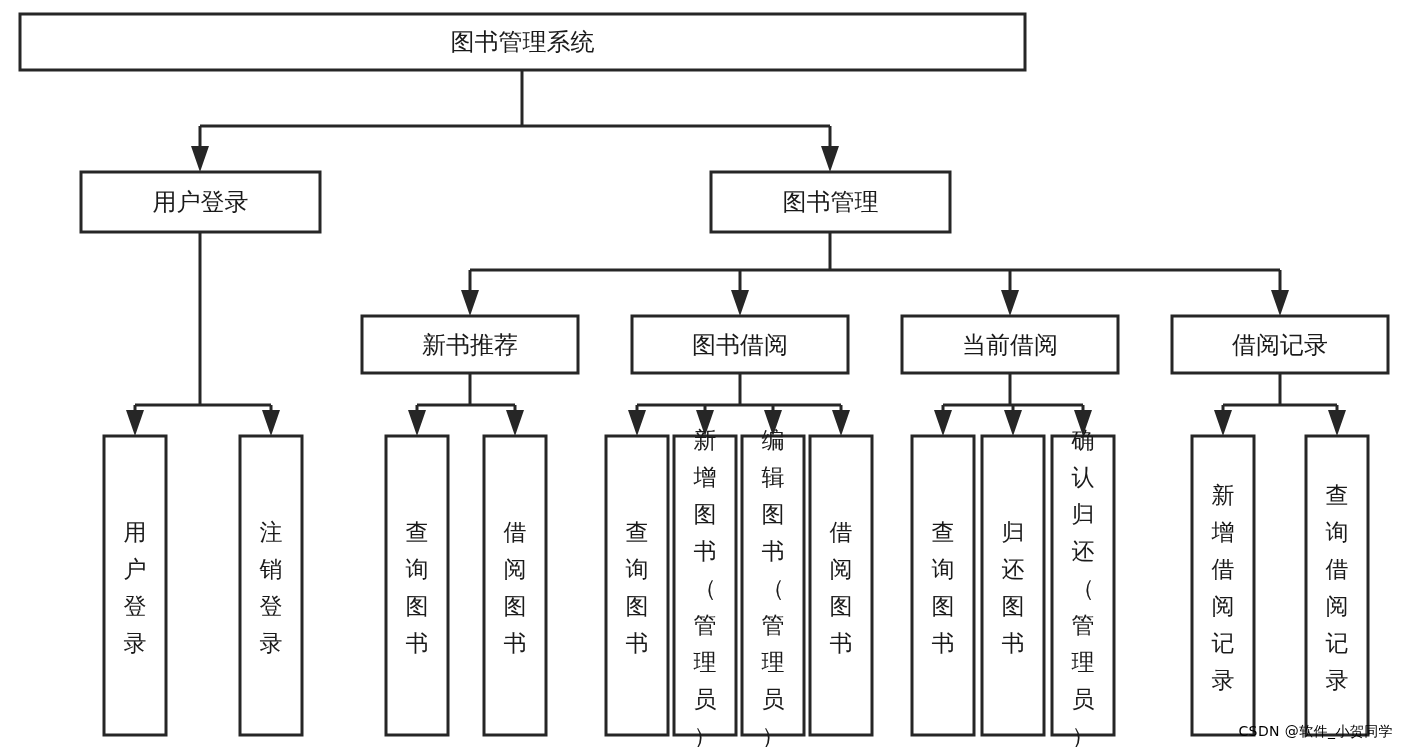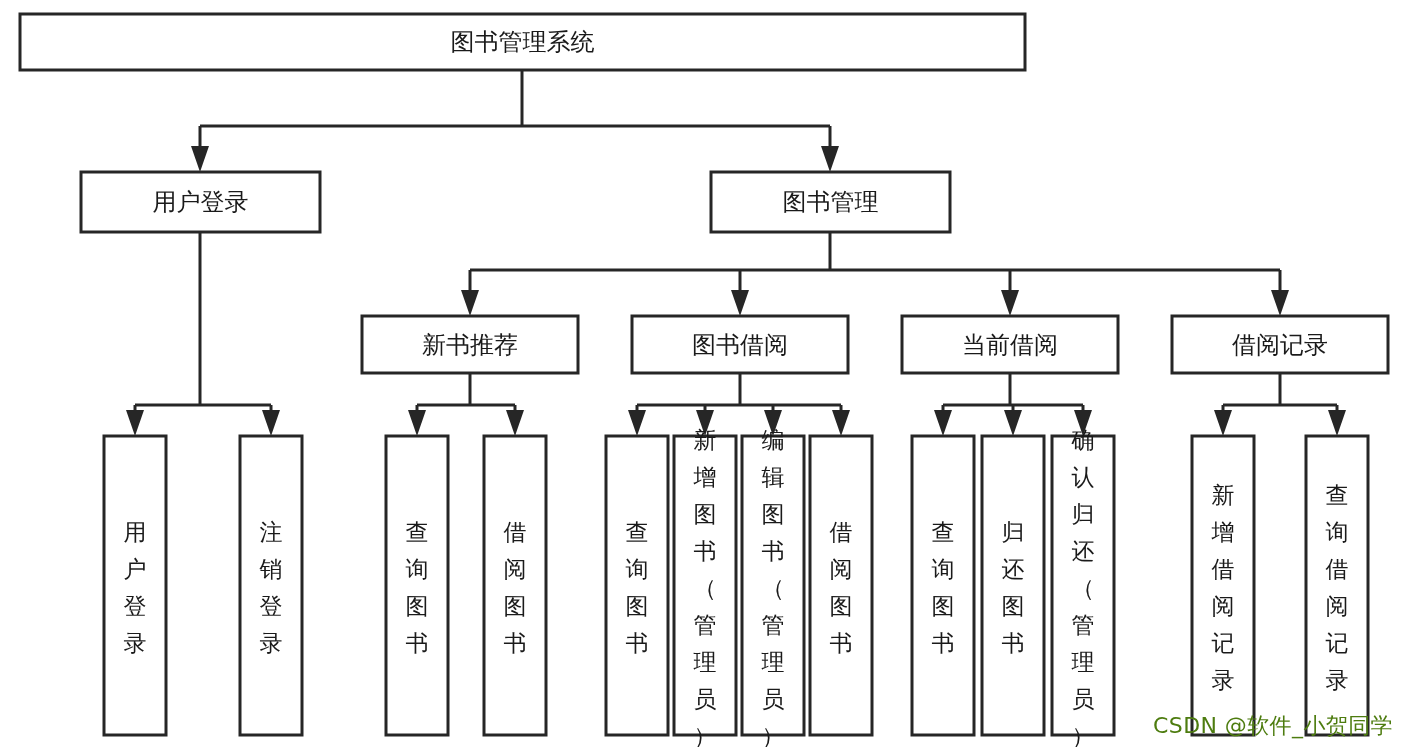--- a/index.html
+++ b/index.html
@@ -49,22 +49,22 @@
     fill: #1a1a1a;
     font-family: "DejaVu Sans", "Liberation Sans", sans-serif;
     font-size: 23px;
     text-anchor: middle;
   }
   .watermark {
     position: absolute;
     right: 12px;
     bottom: 6px;
     font-family: "DejaVu Sans", "Liberation Sans", sans-serif;
-    font-size: 22px;
-    color: #4d7c0f;
+    font-size: 14px;
+    color: #000000;
     white-space: nowrap;
     letter-spacing: 0.4px;
   }
 </style>
 </head>
 <body>
 
 <div id="diagram-root">
 
   <svg id="tree-svg" viewBox="0 0 1405 747">

